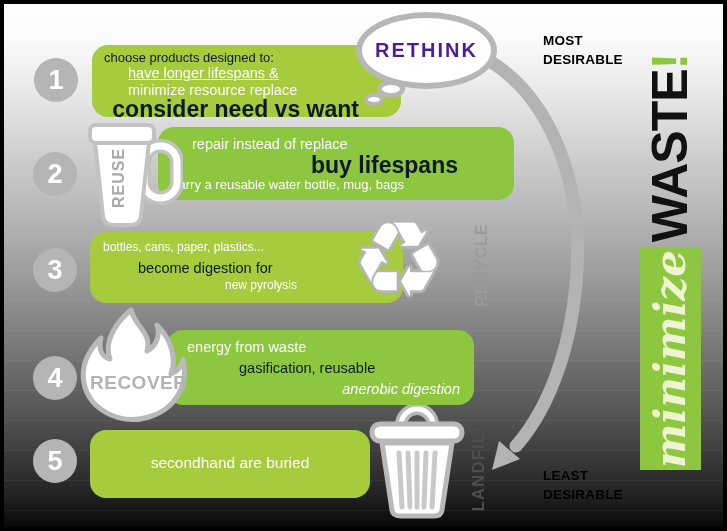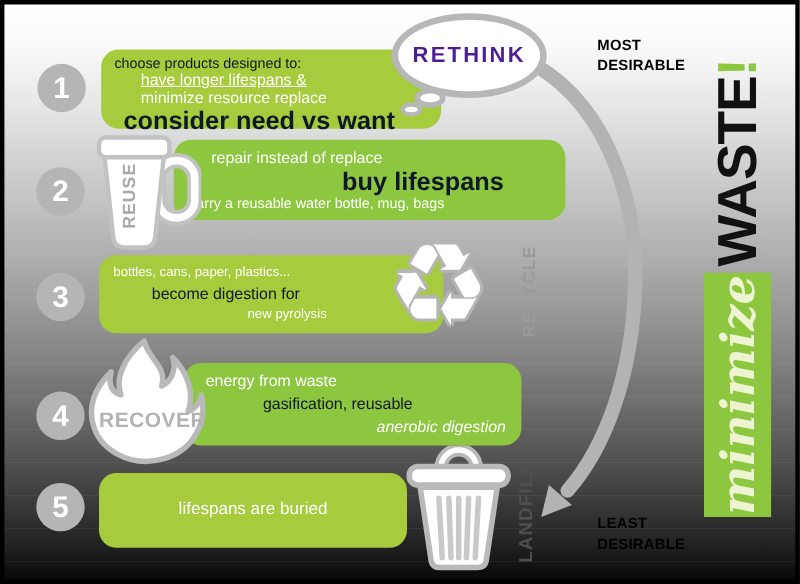--- a/index.html
+++ b/index.html
@@ -82,21 +82,21 @@
     <div class="line w f15" style="left:135px;top:46px;">new pyrolysis</div>
   </div>
 
   <div class="abs gbox g-dark" style="left:167px;top:330px;width:307px;height:75px;">
     <div class="line w f14" style="left:20px;top:9px;">energy from waste</div>
     <div class="line k f14" style="left:72px;top:30px;">gasification, reusable</div>
     <div class="line w f14" style="right:14px;top:51px;font-style:italic;">anerobic digestion</div>
   </div>
 
   <div class="abs gbox g-light" style="left:90px;top:430px;width:280px;height:68px;">
-    <div class="line w f15" style="left:0;right:0;top:24px;text-align:center;font-size:15.5px;">lifespans are buried</div>
+    <div class="line w f15" style="left:0;right:0;top:24px;text-align:center;font-size:15.5px;">secondhand are buried</div>
   </div>
 
   <svg class="abs" style="left:0;top:0;" width="727" height="531" viewBox="0 0 727 531">
     <path d="M488 60 C555 100, 582 190, 577 270 C573 340, 552 405, 516 446" fill="none" stroke="#b3b3b3" stroke-width="13" stroke-linecap="round"></path>
     <polygon points="498,466 505,437 526,455" fill="#b3b3b3" transform="translate(-6,4)"></polygon>
   </svg>
 
   <div class="abs tail" style="left:364px;top:93px;width:20px;height:13px;border-width:4px;"></div>
   <div class="abs tail" style="left:377px;top:80px;width:28px;height:18px;"></div>
   <div class="abs bubble" style="left:356px;top:12px;">

